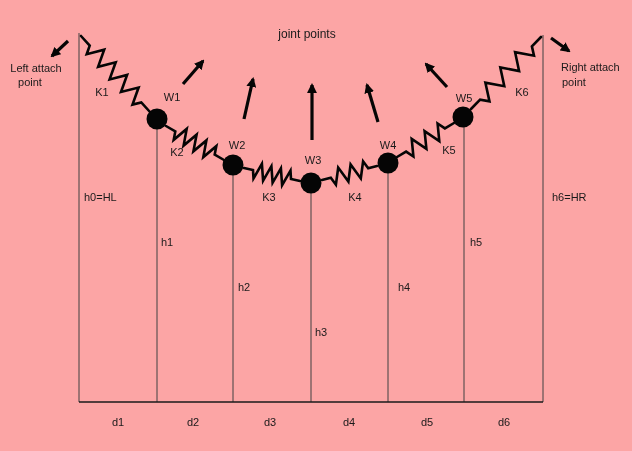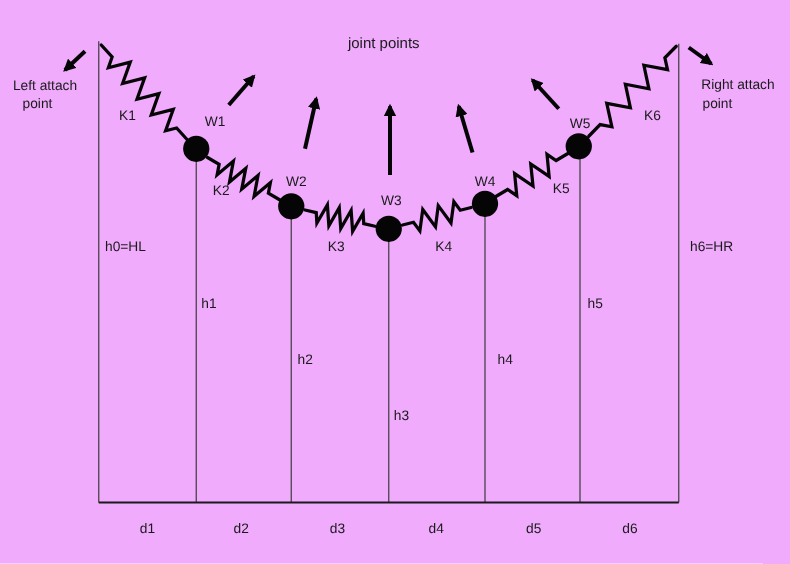--- a/index.html
+++ b/index.html
@@ -5,21 +5,21 @@
   html, body {
     margin: 0;
     padding: 0;
     background: #ffffff;
     font-family: "Liberation Sans", sans-serif;
   }
   .stage {
     position: relative;
     width: 632px;
     height: 451px;
-    background: #f0abfc;
+    background: #fca5a5;
     overflow: hidden;
   }
   svg text {
     fill: #1a1a1a;
     font-family: "Liberation Sans", sans-serif;
     font-size: 11px;
   }
   svg text.title { font-size: 12px; }
   .mline   { stroke: #404040; stroke-width: 1; }
   .base    { stroke: #1a1a1a; stroke-width: 1.5; }

